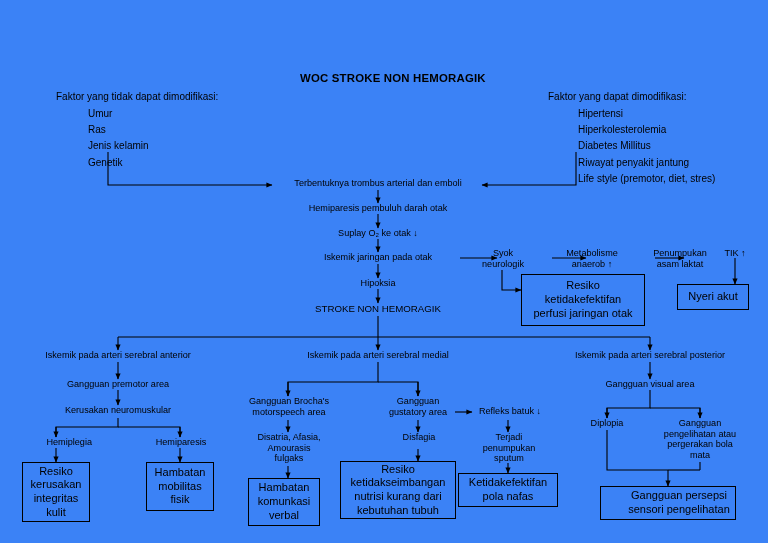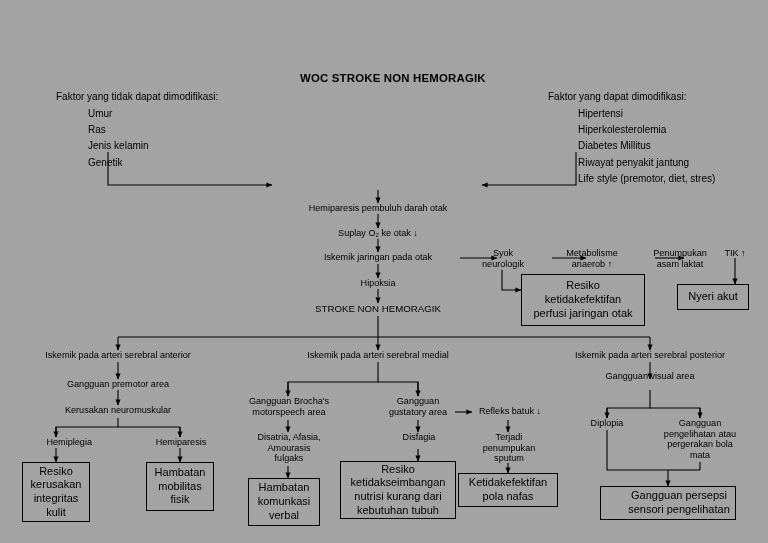--- a/index.html
+++ b/index.html
@@ -1,18 +1,18 @@
 <!DOCTYPE html>
 <html><head>
 <meta charset="utf-8">
 <title>WOC Stroke Non Hemoragik</title>
 <style>
   html,body{margin:0;padding:0;background:#ffffff;}
   body{font-family:"Liberation Sans","DejaVu Sans",sans-serif;color:#000;}
-  #page{position:relative;width:768px;height:543px;overflow:hidden;background:#a3a3a3;}
+  #page{position:relative;width:768px;height:543px;overflow:hidden;background:#3b82f6;}
   #svg-layer{position:absolute;left:0;top:0;width:768px;height:543px;pointer-events:none;}
   .node{position:absolute;text-align:center;line-height:1.18;white-space:pre-line;}
   .t95{font-size:9.1px;}
   .t10{font-size:9.7px;}
   .title{position:absolute;font-weight:bold;font-size:11.4px;letter-spacing:.2px;}
   .blk{position:absolute;font-size:10px;line-height:1.62;white-space:pre-line;}
   .boxed{position:absolute;border:1.3px solid #000;box-sizing:border-box;
          display:flex;align-items:center;justify-content:center;text-align:center;
          line-height:1.25;white-space:pre-line;font-size:11px;padding:2px 3px;}
 </style>
@@ -93,20 +93,21 @@
 Jenis kelamin
 Genetik</div>
 
   <div class="blk" style="left:548px;top:89px;">Faktor yang dapat dimodifikasi:</div>
   <div class="blk" style="left:578px;top:106px;">Hipertensi
 Hiperkolesterolemia
 Diabetes Millitus
 Riwayat penyakit jantung
 Life style (premotor, diet, stres)</div>
 
+  <div class="node t95" style="left:272px;top:178px;width:212px;">Terbentuknya trombus arterial dan emboli</div>
   <div class="node t95" style="left:281px;top:203px;width:194px;">Hemiparesis pembuluh darah otak</div>
   <div class="node t95" style="left:316px;top:228px;width:124px;">Suplay O₂ ke otak ↓</div>
   <div class="node t95" style="left:296px;top:252px;width:164px;">Iskemik jaringan pada otak</div>
   <div class="node t95" style="left:338px;top:278px;width:80px;">Hipoksia</div>
   <div class="node t10" style="left:298px;top:303px;width:160px;">STROKE NON HEMORAGIK</div>
 
   <div class="node t95" style="left:472px;top:248px;width:62px;">Syok
 neurologik</div>
   <div class="node t95" style="left:556px;top:248px;width:72px;">Metabolisme
 anaerob ↑</div>
@@ -149,21 +150,21 @@
 komunkasi
 verbal</div>
   <div class="boxed" style="left:340px;top:461px;width:116px;height:58px;">Resiko
 ketidakseimbangan
 nutrisi kurang dari
 kebutuhan tubuh</div>
   <div class="boxed" style="left:458px;top:473px;width:100px;height:34px;">Ketidakefektifan
 pola nafas</div>
 
   <div class="node t95" style="left:550px;top:350px;width:200px;">Iskemik pada arteri serebral posterior</div>
-  <div class="node t95" style="left:574px;top:371px;width:152px;">Gangguan visual area</div>
+  <div class="node t95" style="left:574px;top:379px;width:152px;">Gangguan visual area</div>
   <div class="node t95" style="left:572px;top:418px;width:70px;">Diplopia</div>
   <div class="node t95" style="left:648px;top:418px;width:104px;">Gangguan
 pengelihatan atau
 pergerakan bola
 mata</div>
   <div class="boxed" style="left:600px;top:486px;width:136px;height:34px;padding-left:25px;">Gangguan persepsi
 sensori pengelihatan</div>
 
 </div>
 

